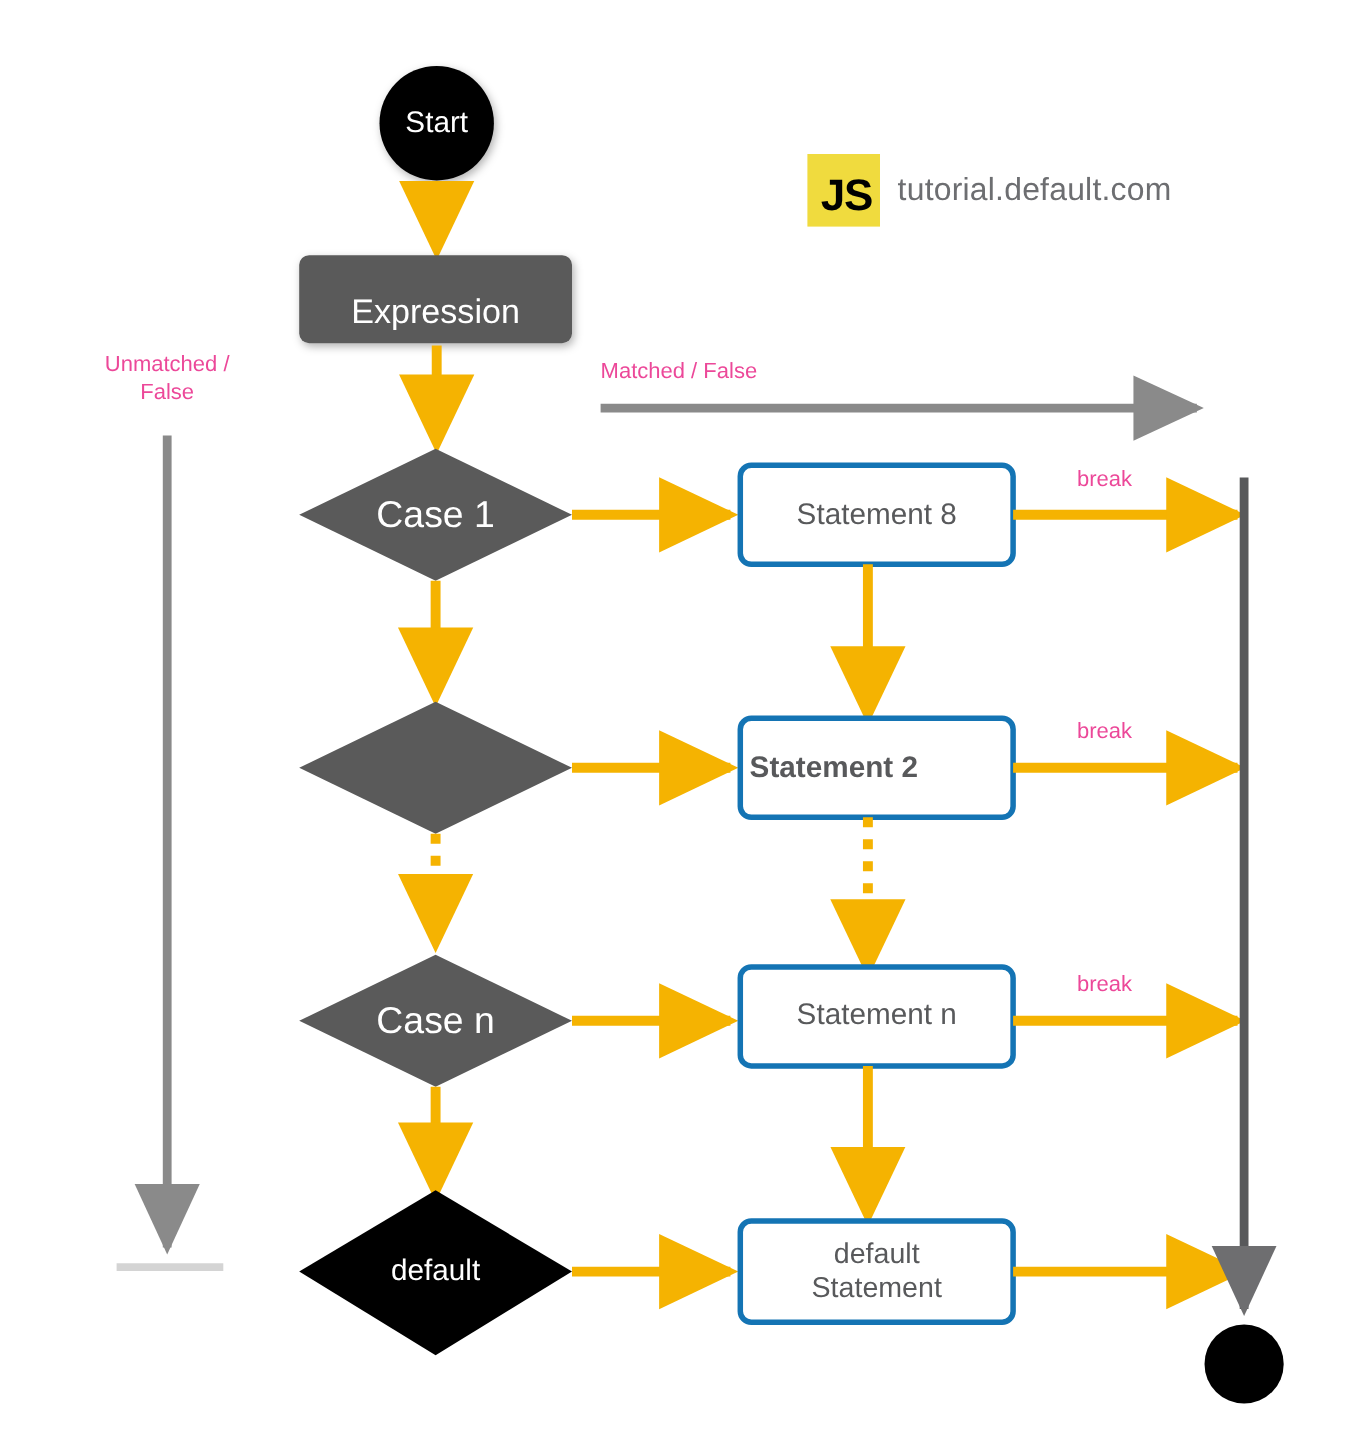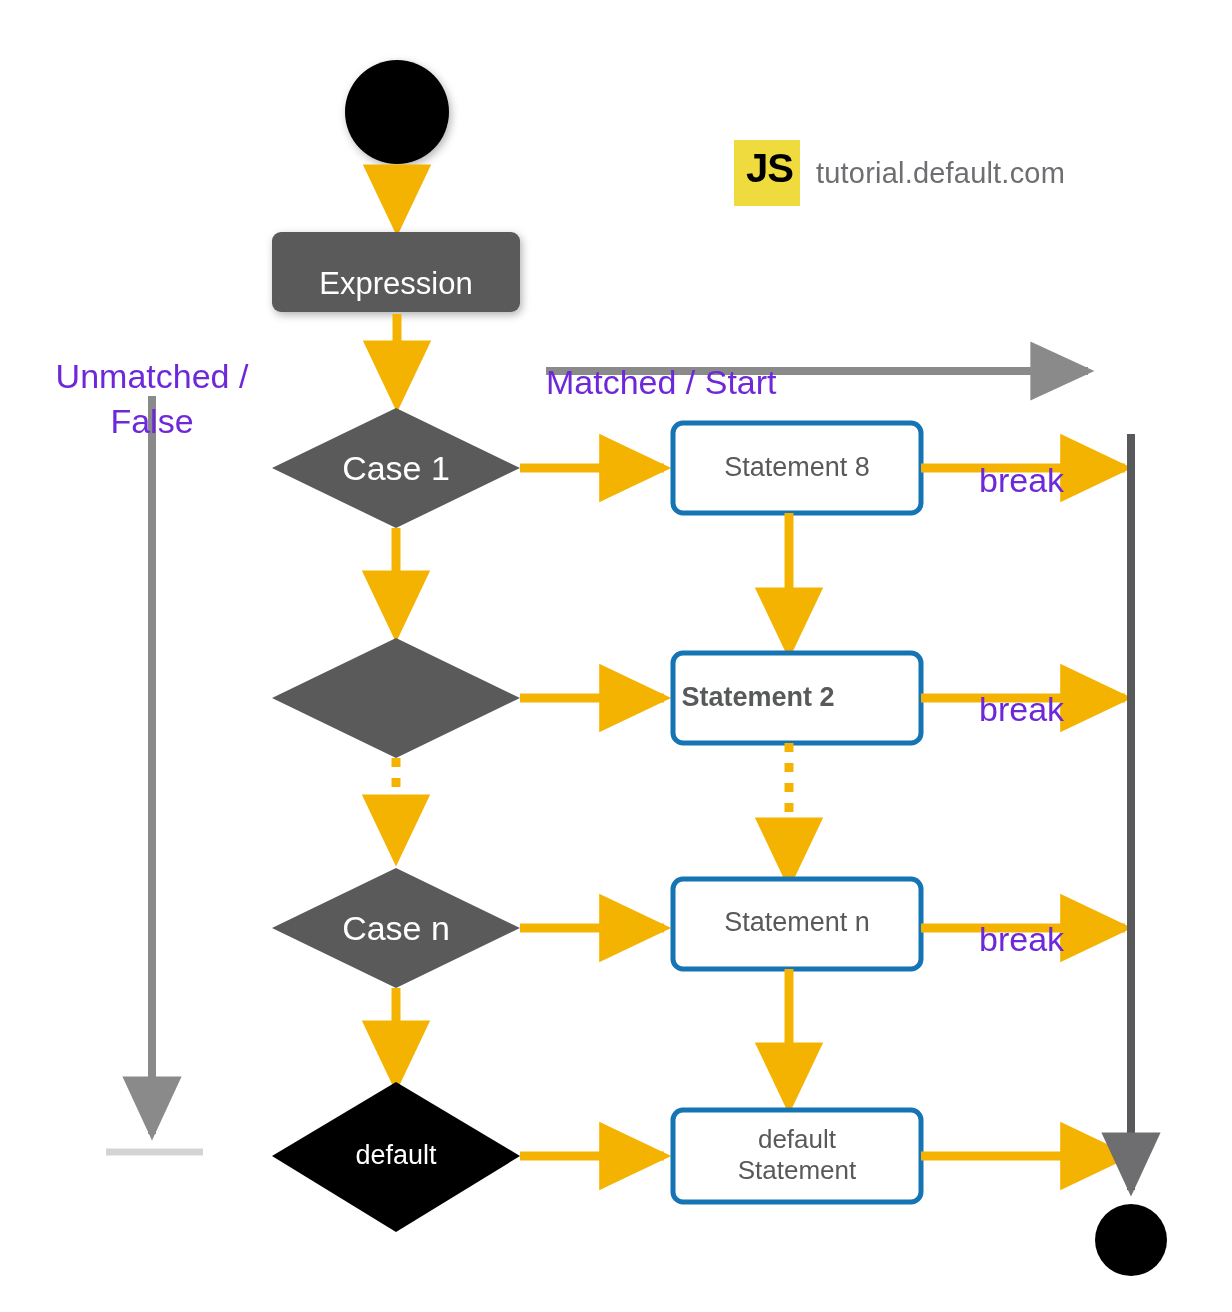--- a/index.html
+++ b/index.html
@@ -57,25 +57,24 @@
     width: 248px;
     color: #58595b; font-size: 27px;
   }
   .stmt1-label { left: 673px; top: 438px; height: 60px; }
   .stmt2-label { left: 634px; top: 668px; height: 60px; font-weight: bold; }
   .stmtn-label { left: 673px; top: 893px; height: 60px; }
   .stmtd-label { left: 673px; top: 1112px; height: 86px; font-size: 26px; }
 
   .edge-label {
     position: absolute;
-    color: #6d28d9;
-    font-size: 34px;
+    color: #ec4899;
+    font-size: 20px;
     white-space: pre-line;
     pointer-events: none;
-    margin-top: 36px;
   }
   .unmatched-label {
     left: 52px; top: 318px; width: 200px;
     text-align: center; line-height: 1.32;
   }
   .matched-label { left: 546px; top: 327px; }
   .break1-label { left: 979px; top: 425px; }
   .break2-label { left: 979px; top: 654px; }
   .breakn-label { left: 979px; top: 884px; }
 
@@ -89,21 +88,21 @@
     gap: 16px;
   }
   #brand-mark {
     width: 66px;
     height: 66px;
     background: #f0db3e;
     display: flex;
     align-items: flex-end;
     justify-content: flex-end;
     box-sizing: border-box;
-    padding: 0 7px 18px 0;
+    padding: 0 7px 8px 0;
   }
   #brand-mark span {
     font-size: 40px;
     font-weight: bold;
     color: #000000;
     letter-spacing: -1px;
     line-height: 1;
   }
   #brand-text {
     font-size: 29px;
@@ -189,35 +188,36 @@
     <line x1="520" y1="1156" x2="664" y2="1156" stroke="#f5b301" stroke-width="9" marker-end="url(#arrow-yellow)"></line>
 
     <rect x="673" y="1110" width="248" height="92" rx="10" ry="10" fill="#ffffff" stroke="#1474b4" stroke-width="5"></rect>
 
     <line x1="921" y1="1156" x2="1125" y2="1156" stroke="#f5b301" stroke-width="9" marker-end="url(#arrow-yellow)"></line>
 
     <line x1="1131" y1="434" x2="1131" y2="1190" stroke="#58595b" stroke-width="8" marker-end="url(#arrow-rail)"></line>
     <circle cx="1131" cy="1240" r="36" fill="#000000"></circle>
   </svg>
 
+  <div class="node-label start-label">Start</div>
   <div class="node-label expression-label">Expression</div>
 
   <div class="node-label case-label case1-label">Case 1</div>
   <div class="node-label case-label casen-label">Case n</div>
   <div class="node-label case-label default-label">default</div>
 
   <div class="node-label stmt-label stmt1-label">Statement 8</div>
   <div class="node-label stmt-label stmt2-label">Statement 2</div>
   <div class="node-label stmt-label stmtn-label">Statement n</div>
   <div class="node-label stmt-label stmtd-label">default
 Statement</div>
 
   <div class="edge-label unmatched-label">Unmatched /
 False</div>
-  <div class="edge-label matched-label">Matched / Start</div>
+  <div class="edge-label matched-label">Matched / False</div>
   <div class="edge-label break1-label">break</div>
   <div class="edge-label break2-label">break</div>
   <div class="edge-label breakn-label">break</div>
 
   <div id="brand">
     <div id="brand-mark">
       <span>JS</span>
     </div>
     <div id="brand-text">tutorial.default.com</div>
   </div>

